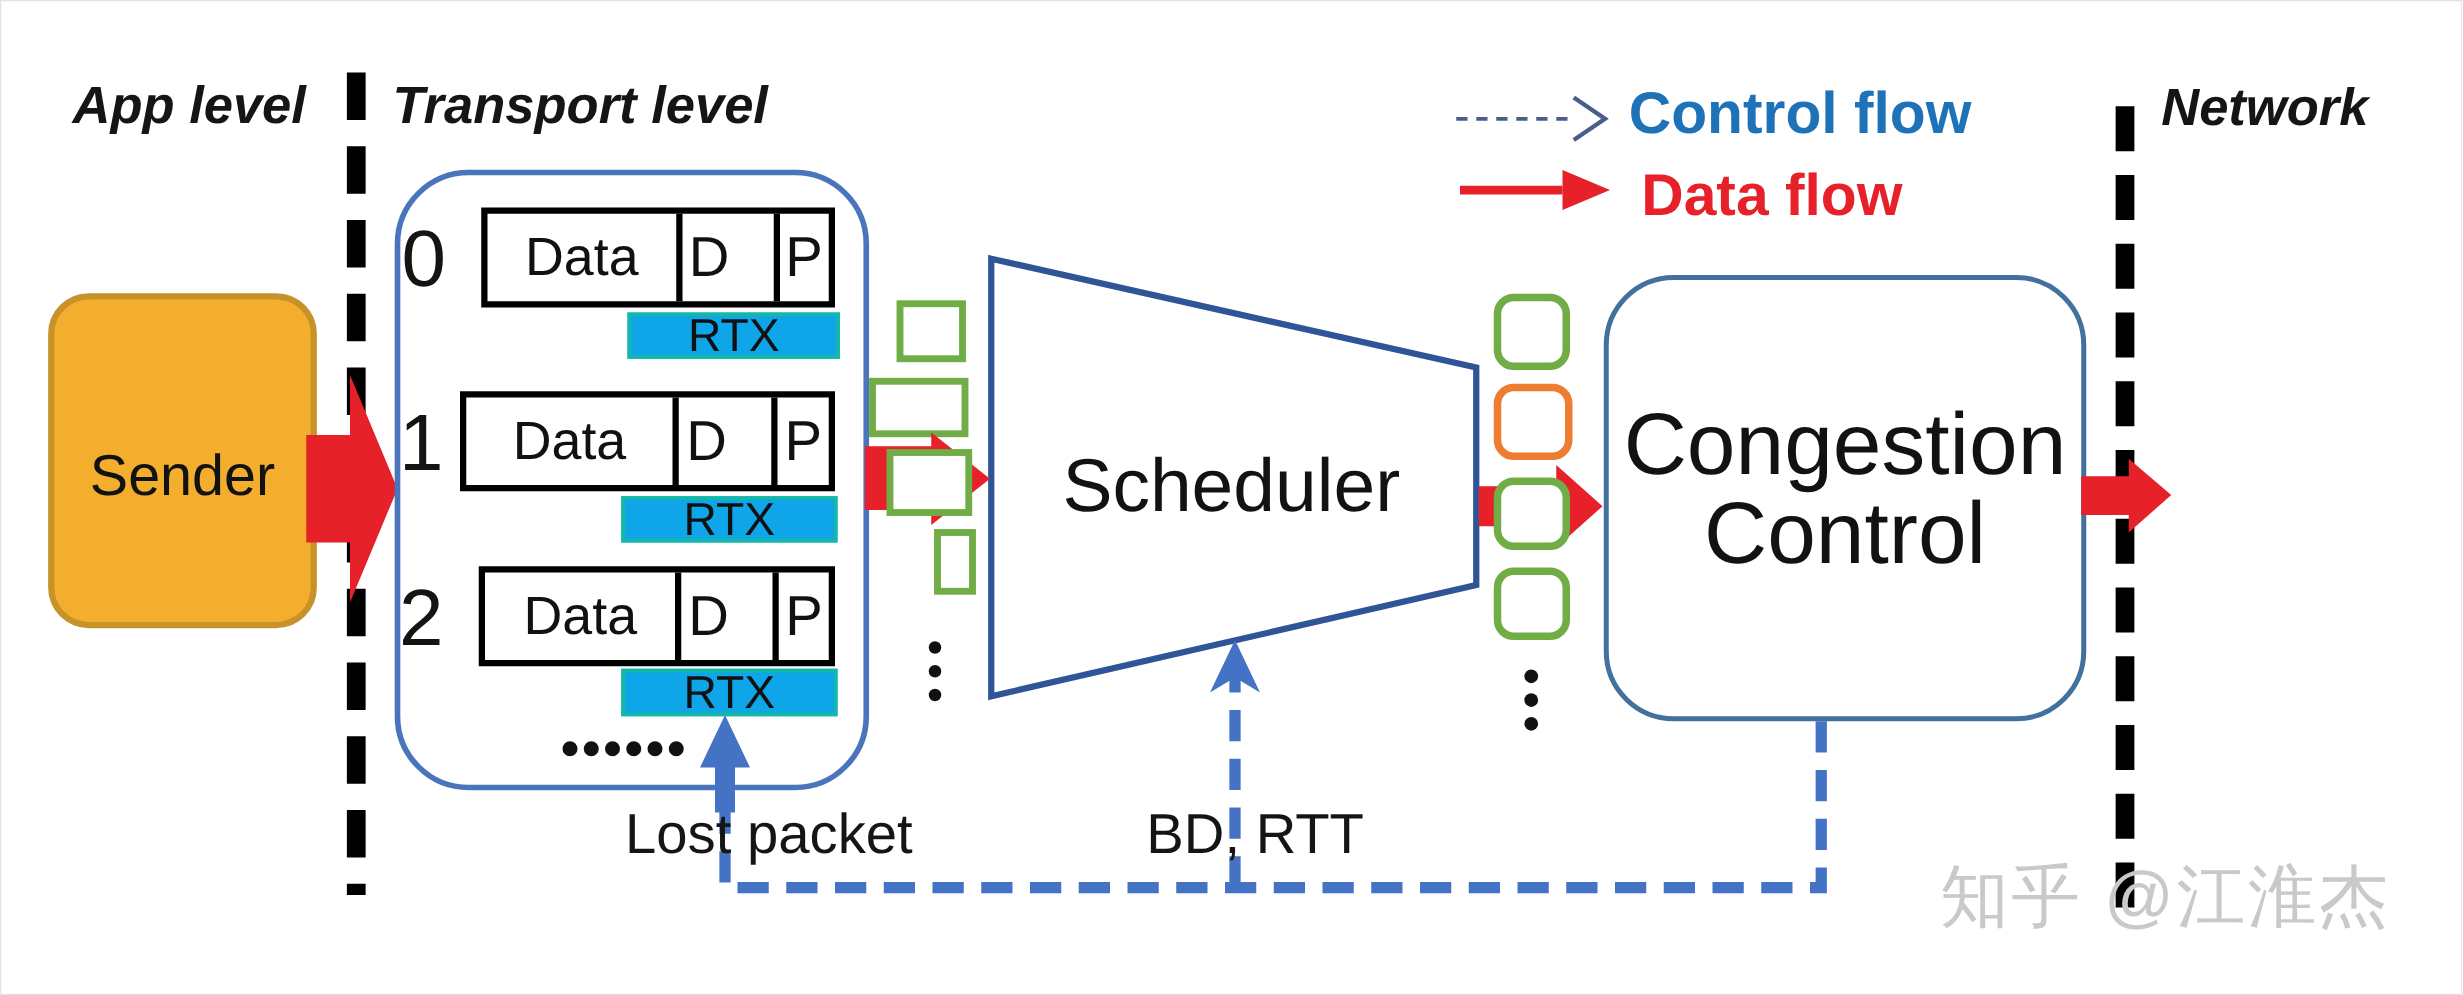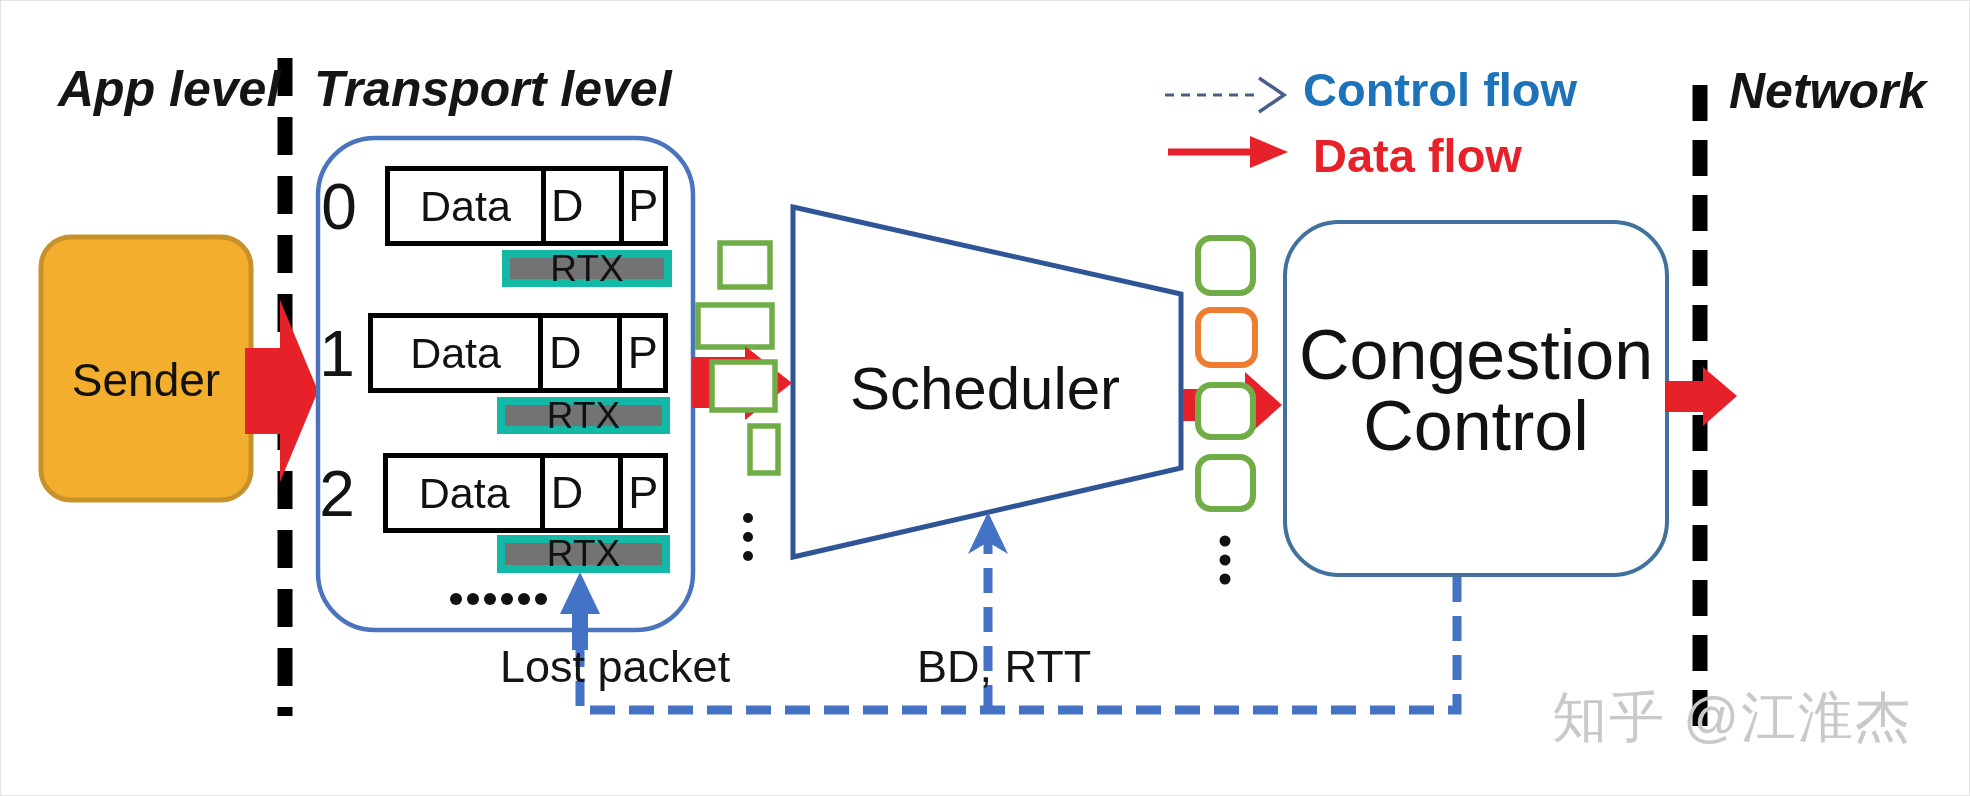--- a/index.html
+++ b/index.html
@@ -3,31 +3,31 @@
 <meta charset="utf-8">
 <style>
   html,body{margin:0;padding:0;background:#fff;}
   .canvas{
     position:relative;width:1970px;height:796px;background:#ffffff;overflow:hidden;
     font-family:"Liberation Sans","DejaVu Sans",sans-serif;color:#111;
     box-shadow:inset 0 0 0 1px #e3e3e3;
   }
   .abs{position:absolute;}
   svg.layer{position:absolute;left:0;top:0;width:1970px;height:796px;}
-  .lvl{font-size:50px;font-style:italic;font-weight:700;color:#151515;white-space:nowrap;}
+  .lvl{font-size:42px;font-style:italic;font-weight:700;color:#151515;white-space:nowrap;}
   .legend-txt{font-size:47px;font-weight:700;white-space:nowrap;}
   .sender-label-box{left:41px;top:237px;width:210px;height:263px;display:flex;align-items:center;justify-content:center;padding-top:22px;box-sizing:border-box;}
   .sender-label-box span{font-size:46px;color:#121212;}
   .num{font-size:64px;line-height:80px;color:#141414;width:46px;text-align:center;}
   .pkt{display:flex;border:5px solid #000;background:#fff;box-sizing:border-box;height:80px;}
   .pkt .cell{display:flex;align-items:center;justify-content:center;box-sizing:border-box;margin-left:30px;}
   .pkt .cell + .cell{border-left:5px solid #000;}
   .cell-data{font-size:43px;}
   .cell-dp{font-size:45px;}
-  .rtx{border:8px solid #14b8a6;background:#737373;box-sizing:border-box;display:flex;align-items:center;justify-content:center;font-size:37px;color:#111;}
+  .rtx{border:3px solid #14b8a6;background:#0ea5e9;box-sizing:border-box;display:flex;align-items:center;justify-content:center;font-size:37px;color:#111;}
   .buffer-label{font-size:46px;color:#151515;}
   .sched-label-box{left:795px;top:345px;width:380px;height:86px;display:flex;align-items:center;justify-content:center;}
   .sched-label-box span{font-size:60px;color:#121212;}
   .cc-label-box{left:1293px;top:320px;width:366px;text-align:center;}
   .cc-label-box div{font-size:70px;line-height:71px;color:#121212;}
   .ann{font-size:45px;color:#151515;white-space:nowrap;}
   .watermark{font-size:55px;color:#C9C9C9;letter-spacing:2px;white-space:nowrap;text-align:center;}
 </style>
 </head>
 <body>

